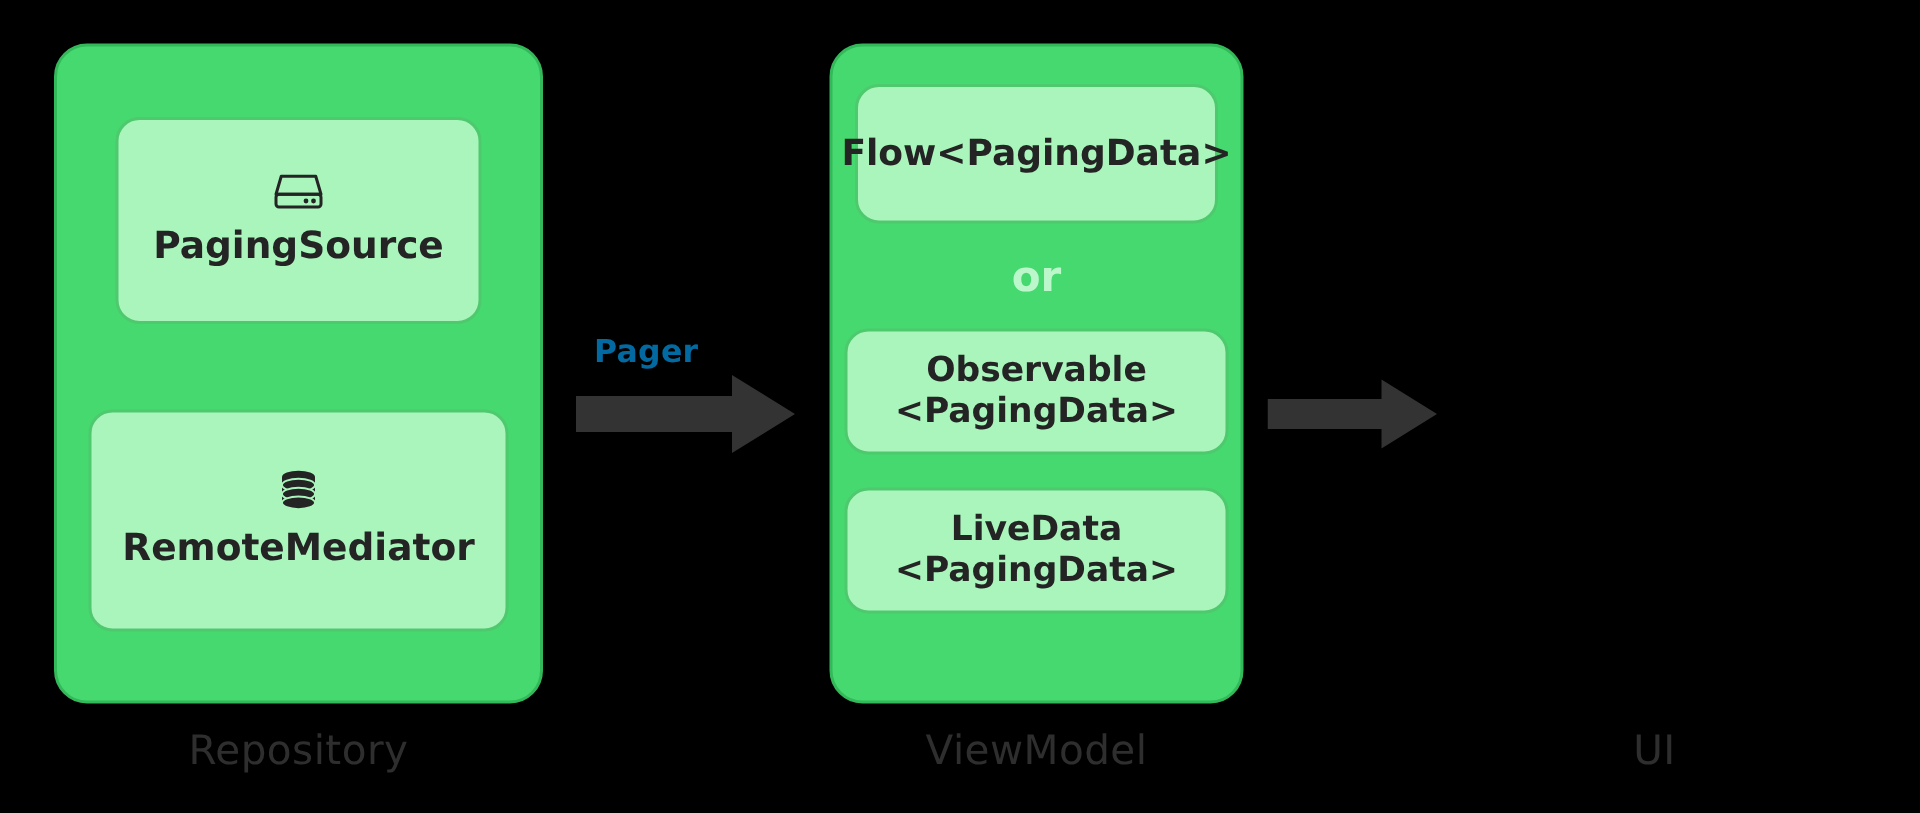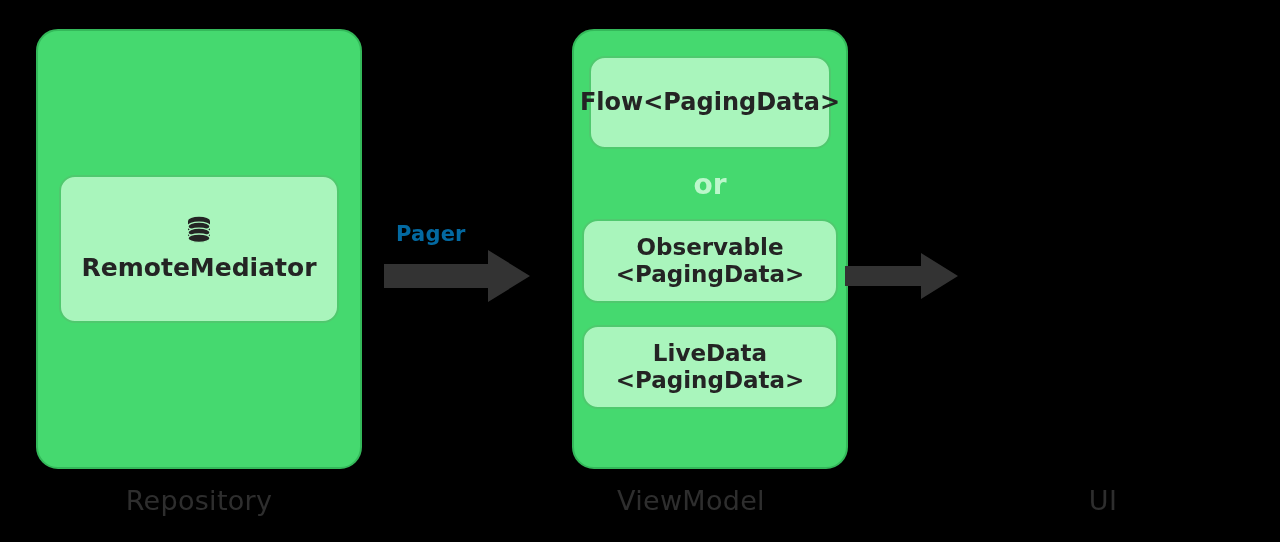--- a/index.html
+++ b/index.html
@@ -42,21 +42,20 @@
     padding: 18px 0;
   }
 
   .panel-viewmodel {
     left: 553px;
     top: 29px;
     width: 276px;
     height: 440px;
     justify-content: flex-start;
     padding: 25px 0;
-    margin-left: 19px;
   }
 
   .panel-ui {
     left: 967px;
     top: 29px;
     width: 272px;
     height: 440px;
     justify-content: center;
   }
 
@@ -155,20 +154,31 @@
   .caption-viewmodel  { left: 553px; top: 485px; width: 276px; }
   .caption-ui         { left: 967px; top: 485px; width: 272px; }
 </style>
 </head>
 <body>
 
 <div id="stage">
 
   <div class="panel panel-repository">
 
+    <div class="card card-pagingsource">
+      <span class="icon">
+        <svg width="34" height="28" viewBox="0 0 34 28" fill="none">
+          <path d="M5.5 3.5 L28.5 3.5 L32 15.5 L2 15.5 Z" stroke="#242424" stroke-width="2" stroke-linejoin="round" fill="none"></path>
+          <rect x="2" y="15.5" width="30" height="8.5" rx="2" stroke="#242424" stroke-width="2" fill="none"></rect>
+          <circle cx="22" cy="20" r="1.6" fill="#242424"></circle>
+          <circle cx="27" cy="20" r="1.6" fill="#242424"></circle>
+        </svg>
+      </span>
+      <span>PagingSource</span>
+    </div>
 
     <div class="card card-remotemediator">
       <span class="icon">
         <svg width="26" height="30" viewBox="0 0 26 30" fill="none">
           <ellipse cx="13" cy="5" rx="11" ry="4.2" fill="#242424"></ellipse>
           <path d="M2 5 V10 C2 12.3 6.9 14.2 13 14.2 C19.1 14.2 24 12.3 24 10 V5 Z" fill="#242424"></path>
           <path d="M2 11 V16 C2 18.3 6.9 20.2 13 20.2 C19.1 20.2 24 18.3 24 16 V11 Z" fill="#242424"></path>
           <path d="M2 17 V22 C2 24.3 6.9 26.2 13 26.2 C19.1 26.2 24 24.3 24 22 V17 Z" fill="#242424"></path>
           <ellipse cx="13" cy="10.4" rx="11" ry="4.2" fill="#242424" stroke="#A9F5BC" stroke-width="1.3"></ellipse>
           <ellipse cx="13" cy="16.4" rx="11" ry="4.2" fill="#242424" stroke="#A9F5BC" stroke-width="1.3"></ellipse>

